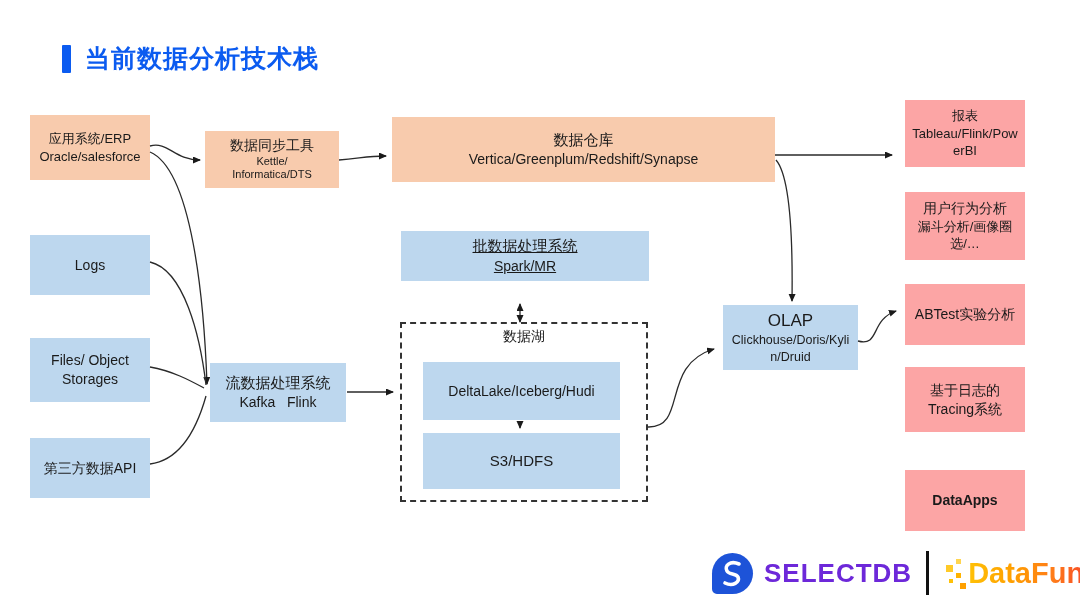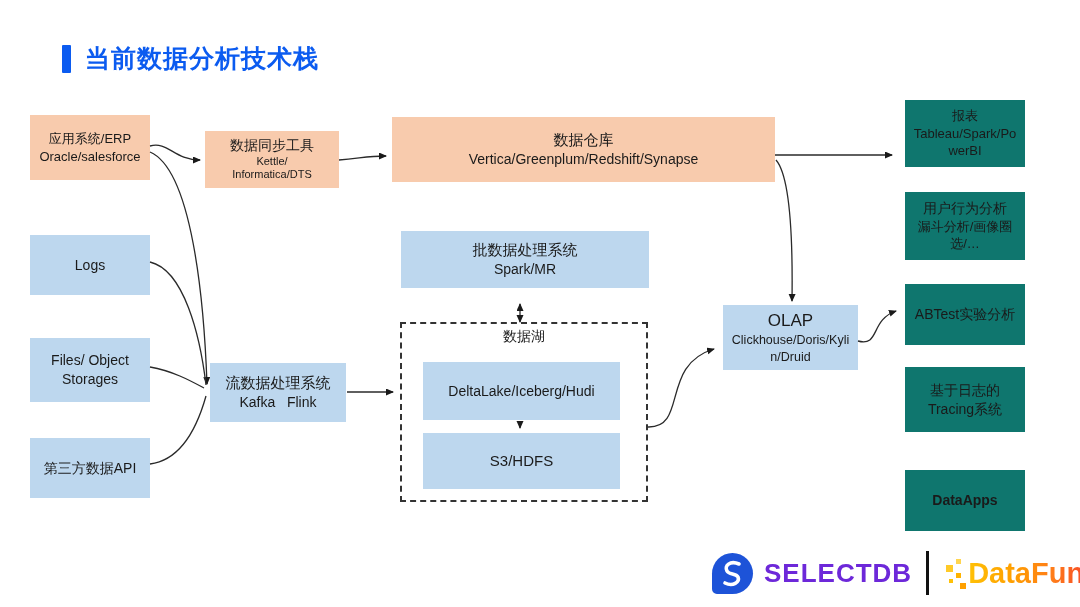--- a/index.html
+++ b/index.html
@@ -11,21 +11,21 @@
   .title-wrap{position:absolute;left:62px;top:42px;display:flex;align-items:center;}
   .title-bar{width:9px;height:28px;background:#0b5bf0;margin-right:14px;border-radius:1px;}
   .title-text{font-size:25px;font-weight:700;color:#0b5bf0;letter-spacing:1px;}
   
   .box{
     position:absolute;display:flex;flex-direction:column;align-items:center;justify-content:center;
     text-align:center;line-height:1.35;box-sizing:border-box;padding:4px 6px;
   }
   .orange{background:#f8cbad;}
   .blue{background:#bdd7ee;}
-  .gray{background:#0f766e;}
+  .gray{background:#fca5a5;}
   .t17{font-size:17px;}
   .t15{font-size:15px;}
   .t14{font-size:14px;}
   .t13{font-size:13px;}
   .t12{font-size:12.5px;}
   .t11{font-size:11px;}
   .ba{word-break:break-all;}
   .pre{white-space:pre;}
   .lake{
     position:absolute;left:400px;top:322px;width:248px;height:180px;
@@ -84,21 +84,21 @@
     <span class="t14">数据同步工具</span>
     <span class="t11">Kettle/</span>
     <span class="t11">Informatica/DTS</span>
   </div>
 
   <div class="box orange" style="left:392px;top:117px;width:383px;height:65px;">
     <span class="t15">数据仓库</span>
     <span class="t14">Vertica/Greenplum/Redshift/Synapse</span>
   </div>
 
-  <div class="box blue" style="left:401px;top:231px;width:248px;height:57px;">
+  <div class="box blue" style="left:401px;top:231px;width:248px;height:50px;text-decoration:underline;">
     <span class="t15">批数据处理系统</span>
     <span class="t14">Spark/MR</span>
   </div>
 
   <div class="lake"></div>
   <div class="lake-label">数据湖</div>
   <div class="box blue t14" style="left:423px;top:362px;width:197px;height:58px;">
     <span>DeltaLake/Iceberg/Hudi</span>
   </div>
   <div class="box blue t15" style="left:423px;top:433px;width:197px;height:56px;">
@@ -110,21 +110,21 @@
     <span class="t14 pre">Kafka   Flink</span>
   </div>
 
   <div class="box blue" style="left:723px;top:305px;width:135px;height:65px;line-height:1.3;">
     <span class="t17">OLAP</span>
     <span class="t12 ba">Clickhouse/Doris/Kylin/Druid</span>
   </div>
 
   <div class="box gray t13 ba" style="left:905px;top:100px;width:120px;height:67px;">
     <span>报表</span>
-    <span class="ba">Tableau/Spark/PowerBI</span>
+    <span class="ba">Tableau/Flink/PowerBI</span>
   </div>
   <div class="box gray" style="left:905px;top:192px;width:120px;height:68px;">
     <span class="t14">用户行为分析</span>
     <span class="t13 ba">漏斗分析/画像圈选/…</span>
   </div>
   <div class="box gray t14" style="left:905px;top:284px;width:120px;height:61px;">
     <span>ABTest实验分析</span>
   </div>
   <div class="box gray t14" style="left:905px;top:367px;width:120px;height:65px;">
     <span>基于日志的</span>

